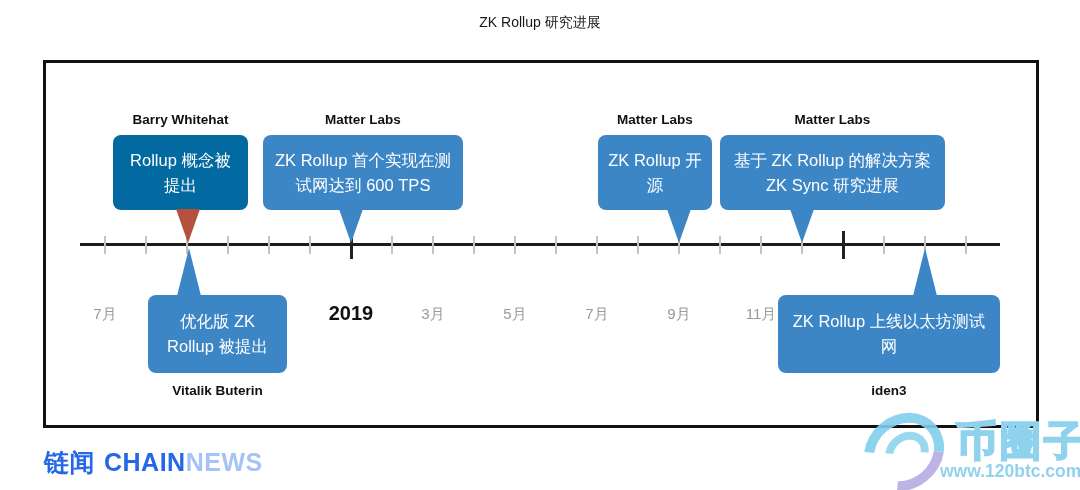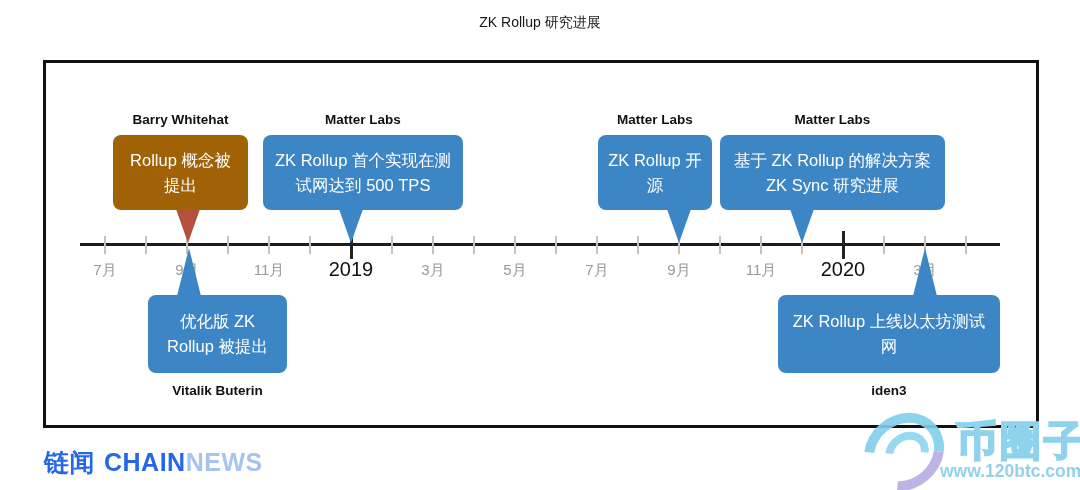--- a/index.html
+++ b/index.html
@@ -16,25 +16,25 @@
     position:absolute; left:43px; top:60px; width:996px; height:368px;
     border:3px solid #121212; background:#ffffff;
   }
   .axis-line {
     position:absolute; left:80px; top:243px; width:920px; height:3px;
     background:#1c1c1c;
   }
   .tick { position:absolute; }
   .tick.month { width:2px; background:#c3c3c3; top:236px; height:18px; }
   .tick.year  { width:2.5px; background:#222222; top:231px; height:28px; }
-  .axis-label { position:absolute; transform:translateX(-50%); white-space:nowrap; }
+  .axis-label { position:absolute; transform:translateX(-50%); white-space:nowrap;margin-top:44px; }
   .axis-label.month { top:261px; font-size:15px; color:#9a9a9a; }
-  .axis-label.year  { top:258px; font-size:20px; color:#111111; font-weight:400; }
+  .axis-label.year  { top:258px; font-size:20px; color:#111111; font-weight:700; }
   .callout { position:absolute; border-radius:8px; }
-  .callout.red  { background:#a16207; }
+  .callout.red  { background:#0369a1; }
   .callout.blue { background:#3d86c6; }
   .callout-text {
     display:flex; align-items:center; justify-content:center;
     width:100%; height:100%; padding:4px 9px; text-align:center;
     color:#ffffff; font-size:16.5px; line-height:1.5;
   }
   .author {
     position:absolute; left:50%; transform:translateX(-50%);
     white-space:nowrap; font-size:13.5px; font-weight:700; color:#111111;
   }
@@ -118,21 +118,21 @@
   </div>
 
 <div class="callout red" style="left:113px; top:135px; width:135px; height:75px;">
   <div class="author above">Barry Whitehat</div>
   <div class="callout-text">Rollup 概念被提出</div>
   <div class="arrow arrow-down red" style="left:63px;"></div>
 </div>
 
 <div class="callout blue" style="left:263px; top:135px; width:200px; height:75px;">
   <div class="author above">Matter Labs</div>
-  <div class="callout-text">ZK Rollup 首个实现在测试网达到 500 TPS</div>
+  <div class="callout-text">ZK Rollup 首个实现在测试网达到 600 TPS</div>
   <div class="arrow arrow-down blue" style="left:76px;"></div>
 </div>
 
 <div class="callout blue" style="left:598px; top:135px; width:114px; height:75px;">
   <div class="author above">Matter Labs</div>
   <div class="callout-text">ZK Rollup 开源</div>
   <div class="arrow arrow-down blue" style="left:69px;"></div>
 </div>
 
 <div class="callout blue" style="left:720px; top:135px; width:225px; height:75px;">

